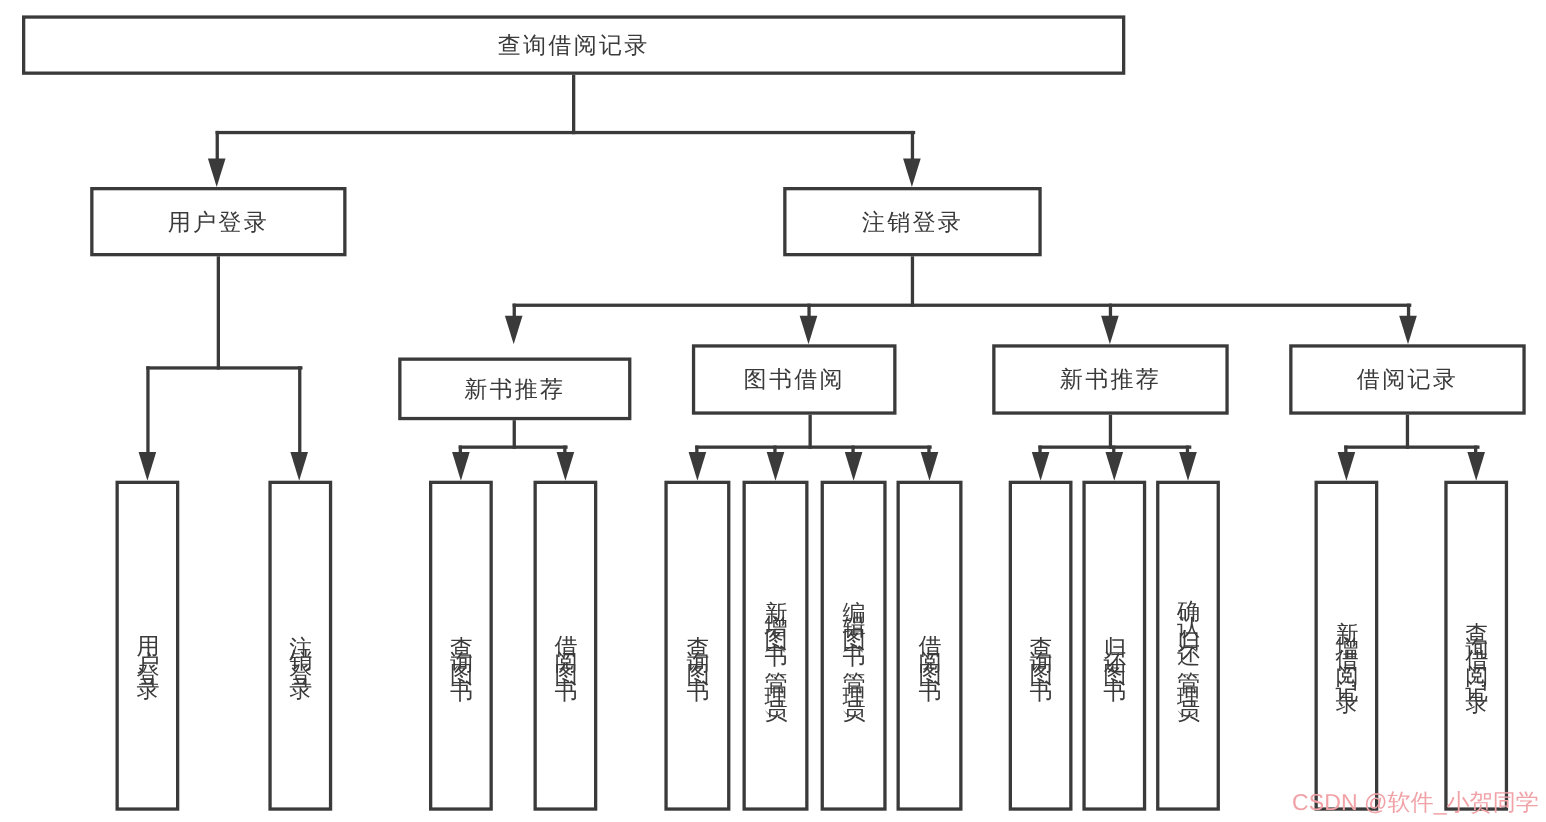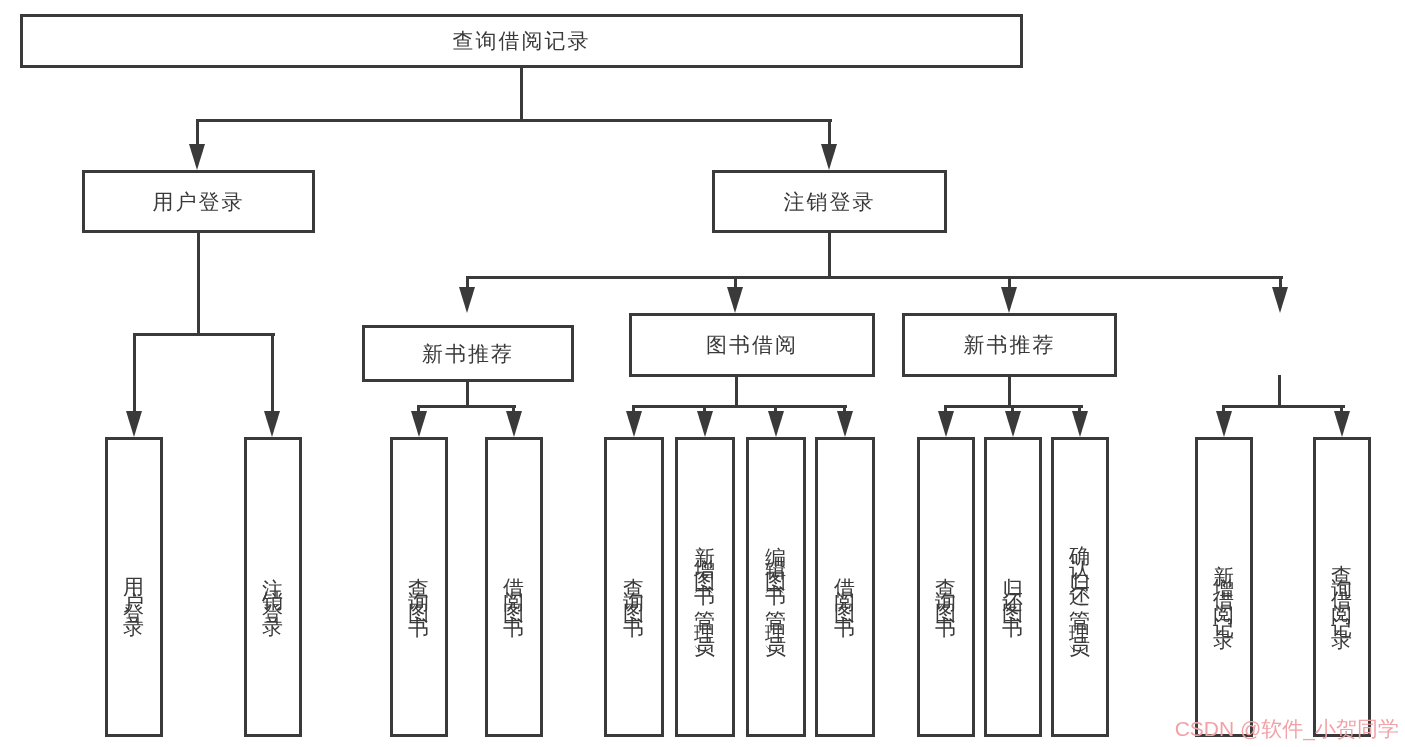--- a/index.html
+++ b/index.html
@@ -107,25 +107,28 @@
   <div class="box" style="left:82px;top:170px;width:233px;height:63px">
     <span class="lbl">用户登录</span>
   </div>
   <div class="box" style="left:712px;top:170px;width:235px;height:63px">
     <span class="lbl">注销登录</span>
   </div>
 
   <div class="box" style="left:362px;top:325px;width:212px;height:57px">
     <span class="lbl">新书推荐</span>
   </div>
-  <div class="box" style="left:629px;top:313px;width:246px;height:64px">
+  <div class="box" style="left:629px;top:313px;width:186px;height:64px">
     <span class="lbl">图书借阅</span>
   </div>
   <div class="box" style="left:902px;top:313px;width:215px;height:64px">
     <span class="lbl">新书推荐</span>
+  </div>
+  <div class="box" style="left:1172px;top:313px;width:215px;height:64px">
+    <span class="lbl">借阅记录</span>
   </div>
 
   <div class="box" style="left:105px;top:437px;width:58px;height:300px">
     <span class="vlbl">用户登录</span>
   </div>
   <div class="box" style="left:244px;top:437px;width:58px;height:300px">
     <span class="vlbl">注销登录</span>
   </div>
 
   <div class="box" style="left:390px;top:437px;width:58px;height:300px">

